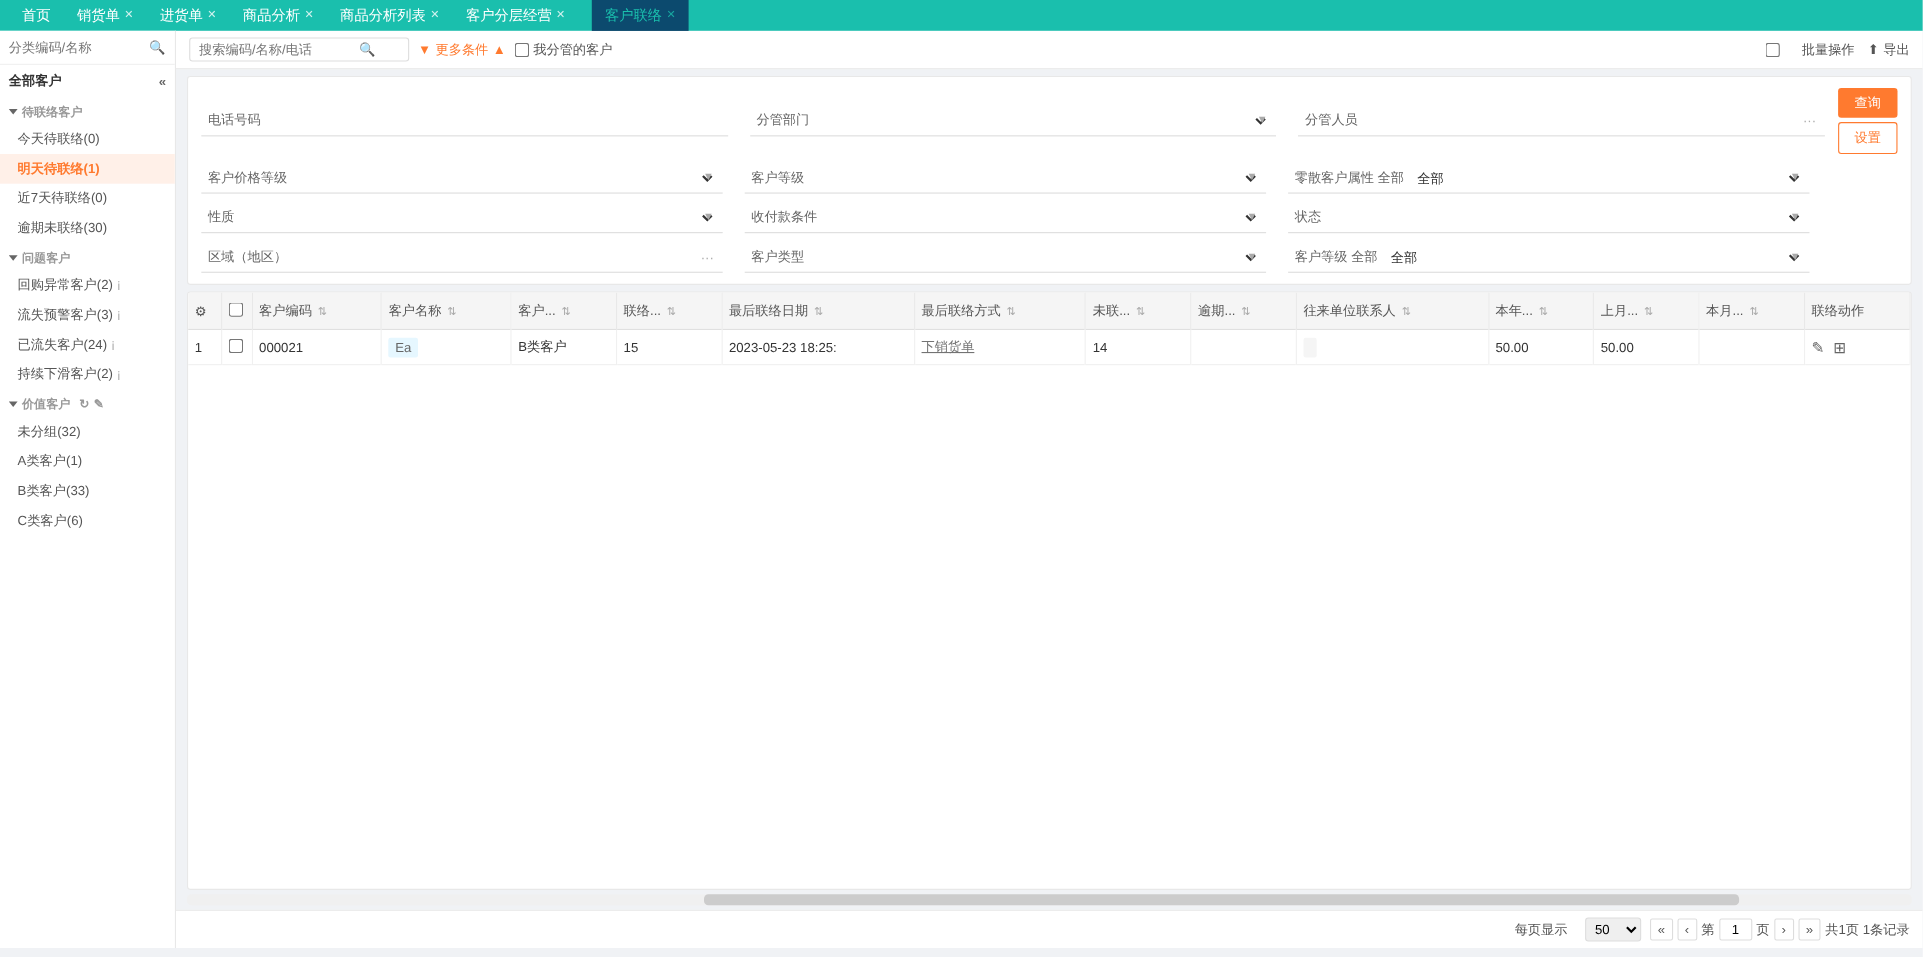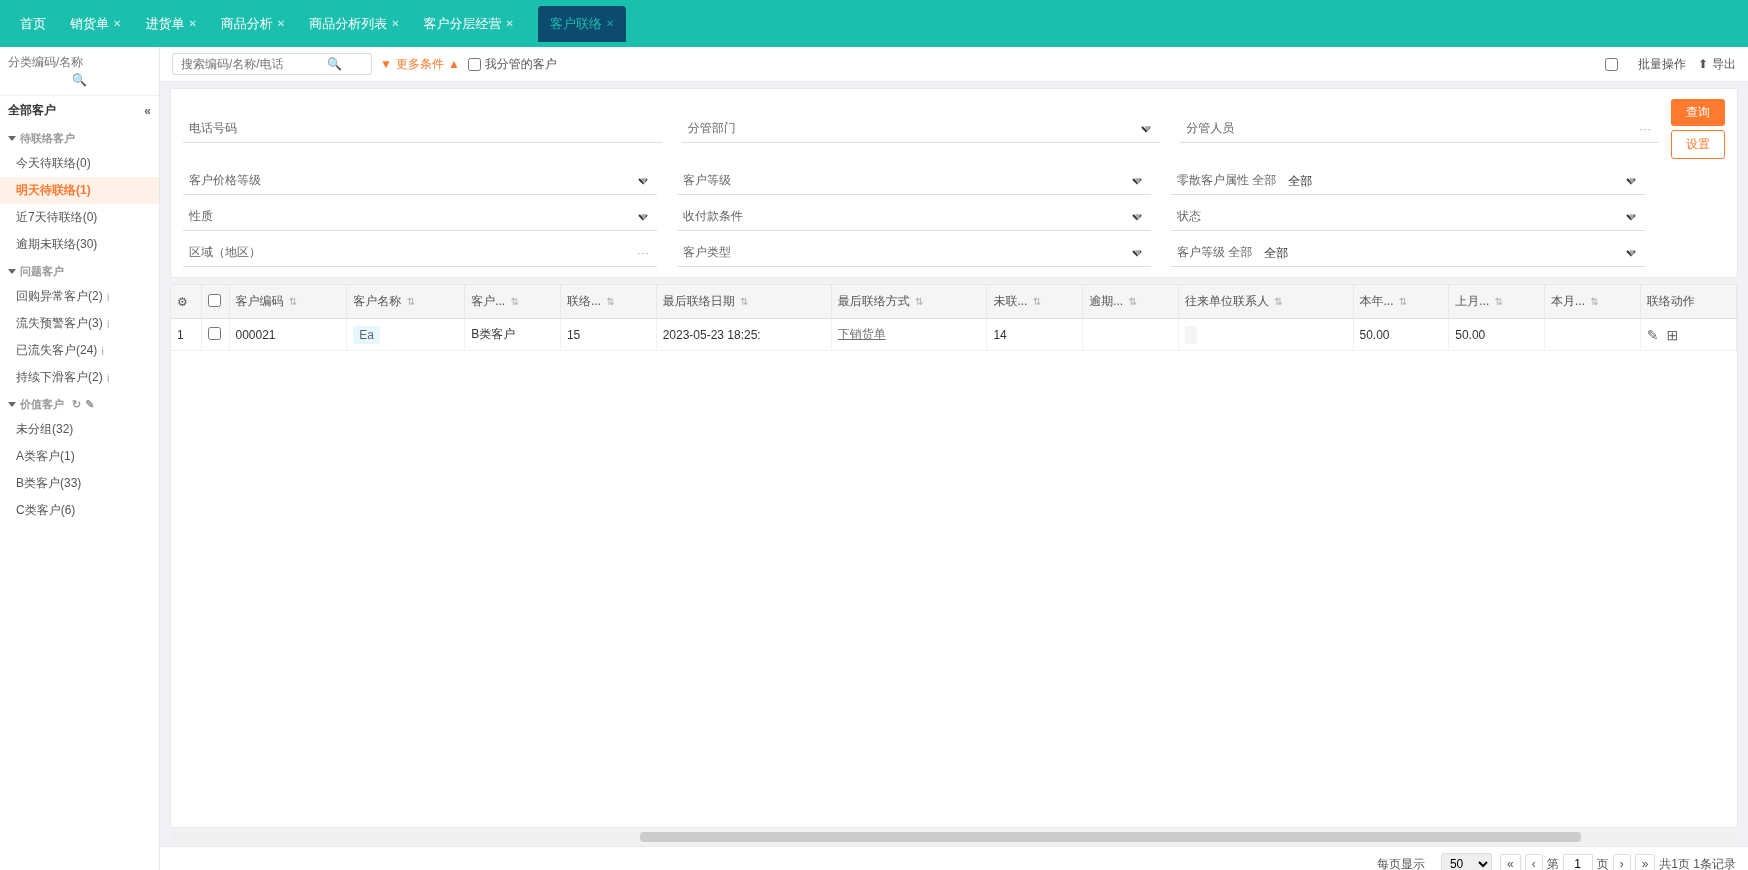--- a/index.html
+++ b/index.html
@@ -3,21 +3,21 @@
   <meta charset="utf-8">
   <style>
     * { box-sizing: border-box; margin: 0; padding: 0; }
     body { font-family: 'Microsoft YaHei', Arial, sans-serif; font-size: 12px; background: #f0f2f5; color: #333; }
 
     
     .top-nav {
       background: #1abfad;
       display: flex;
       align-items: center;
-      height: 47px;
+      height: 28px;
       padding: 0 8px;
     }
     .top-nav .nav-item {
       color: #fff;
       padding: 0 12px;
       height: 36px;
       line-height: 36px;
       cursor: pointer;
       font-size: 13px;
       white-space: nowrap;
@@ -49,21 +49,20 @@
       border-right: 1px solid #e8e8e8;
       overflow-y: auto;
       flex-shrink: 0;
     }
     .sidebar-search {
       padding: 8px;
       display: flex;
       align-items: center;
       gap: 4px;
       border-bottom: 1px solid #f0f0f0;
-      flex-direction: column;
     }
     .sidebar-search input {
       border: none;
       outline: none;
       font-size: 12px;
       width: 100%;
       color: #999;
     }
     .sidebar-group-header {
       display: flex;

